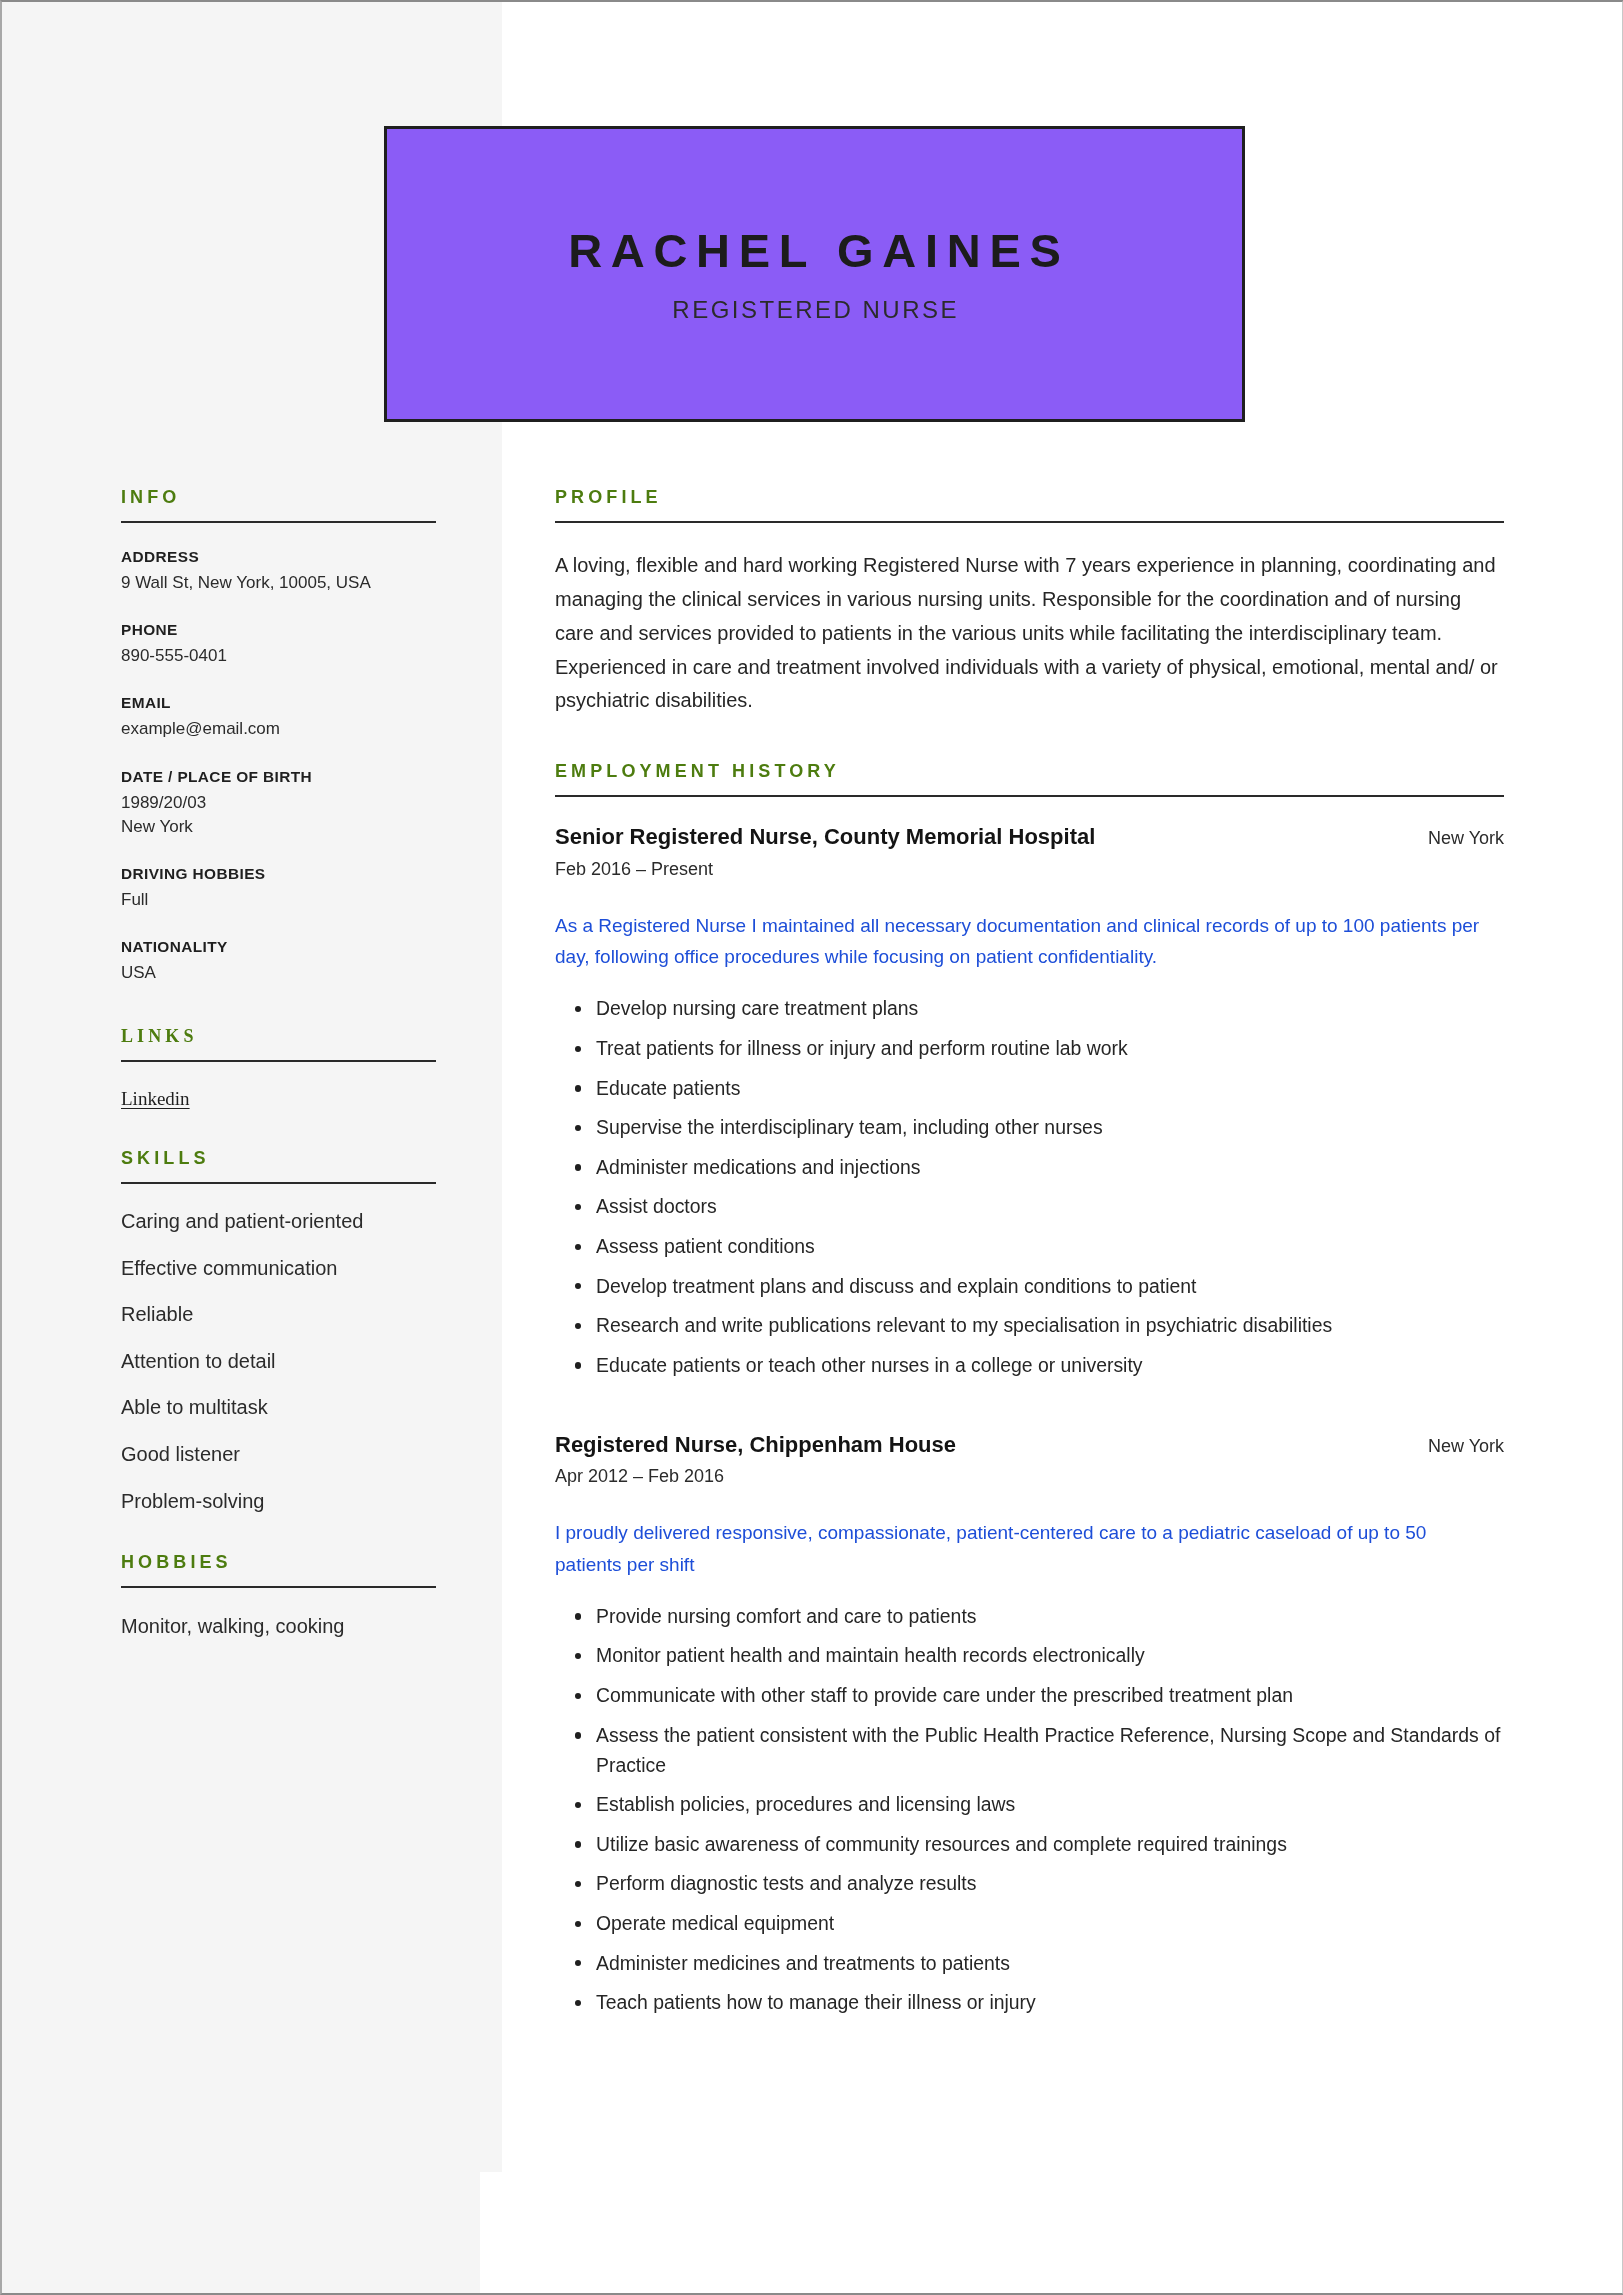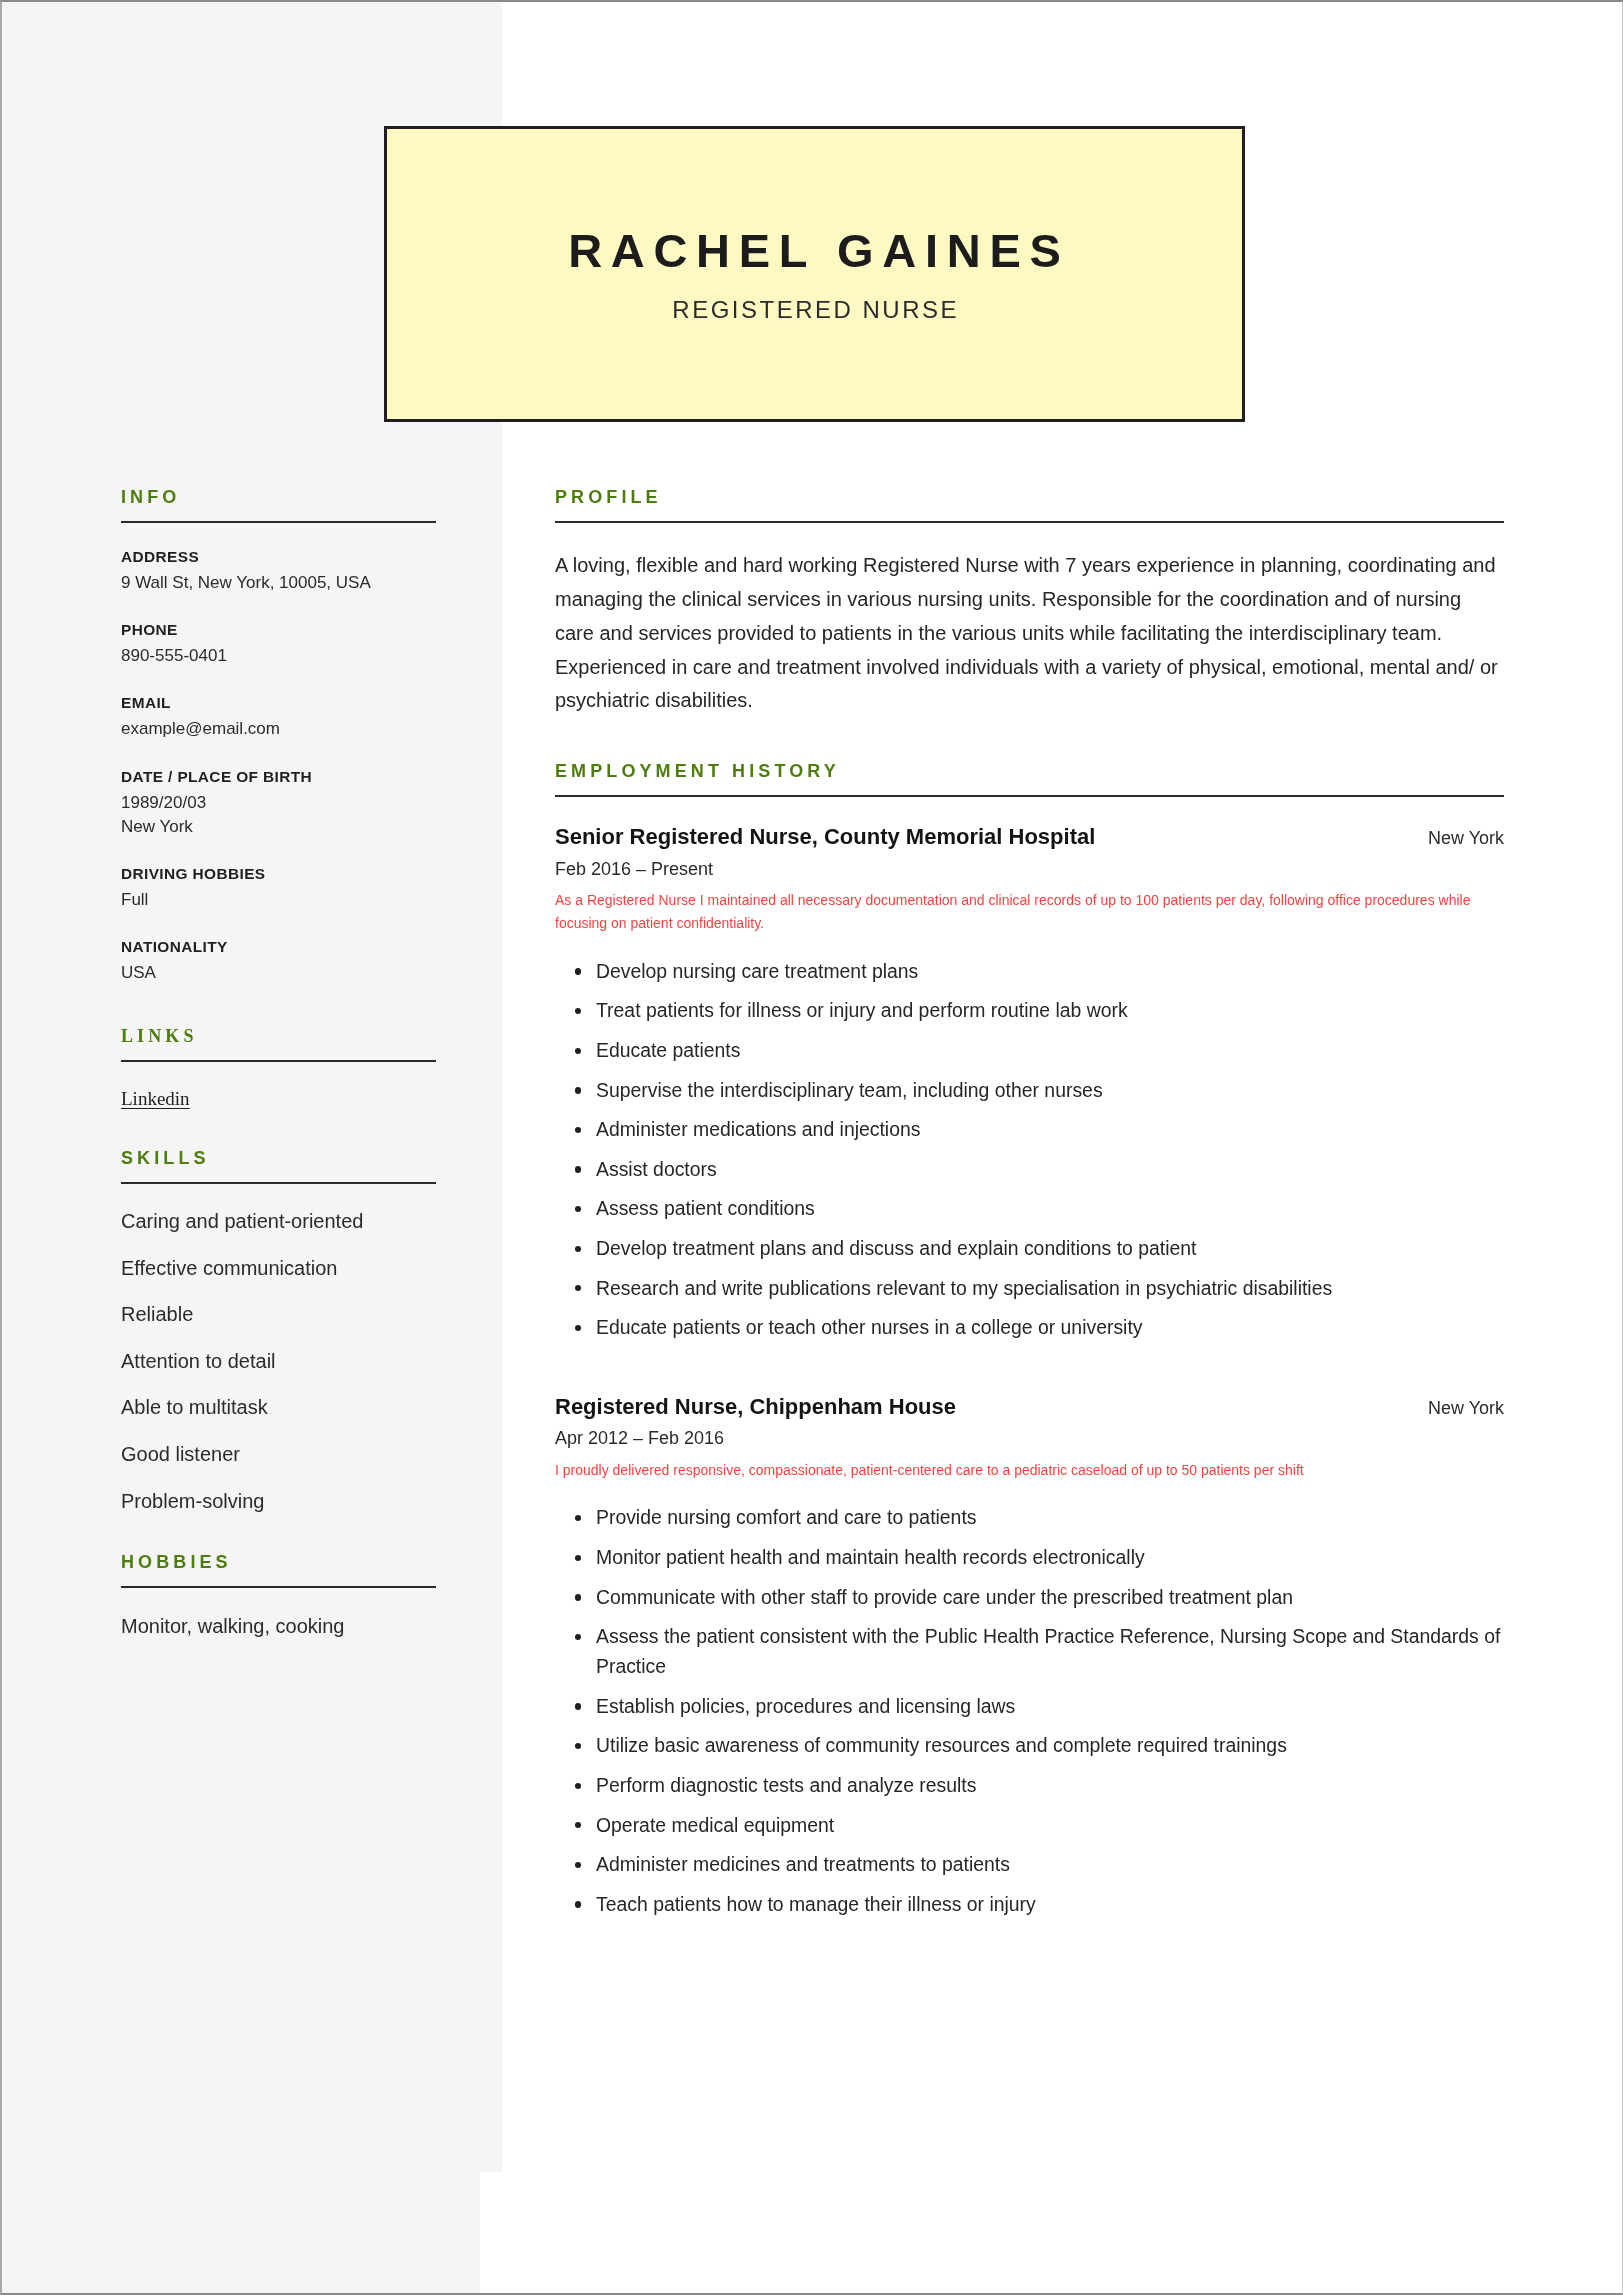--- a/index.html
+++ b/index.html
@@ -48,21 +48,21 @@
   }
 
   
   .name-plate {
     position: absolute;
     left: 382px;
     top: 124px;
     width: 861px;
     height: 296px;
     border: 3.2px solid #1f1f1f;
-    background: #fef9c3;
+    background: #8b5cf6;
     box-sizing: border-box;
     z-index: 3;
     display: flex;
     flex-direction: column;
     align-items: center;
     justify-content: center;
   }
   .full-name {
     font-size: 47px;
     font-weight: 700;
@@ -198,24 +198,24 @@
     white-space: nowrap;
     line-height: 1.3;
   }
   .emp-dates {
     font-size: 18px;
     color: #2b2b2b;
     margin-top: 4.7px;
     line-height: 1.4;
   }
   .emp-summary {
-    font-size: 14px;
+    font-size: 19px;
     line-height: 1.66;
-    color: #ef4444;
-    margin-top: 7px;
+    color: #1d4ed8;
+    margin-top: 28px;
     max-width: 937px;
   }
   .emp-bullets {
     list-style: none;
     margin: 20.6px 0 0 0;
     padding: 0;
   }
   .emp-bullets li {
     position: relative;
     font-size: 19.4px;

